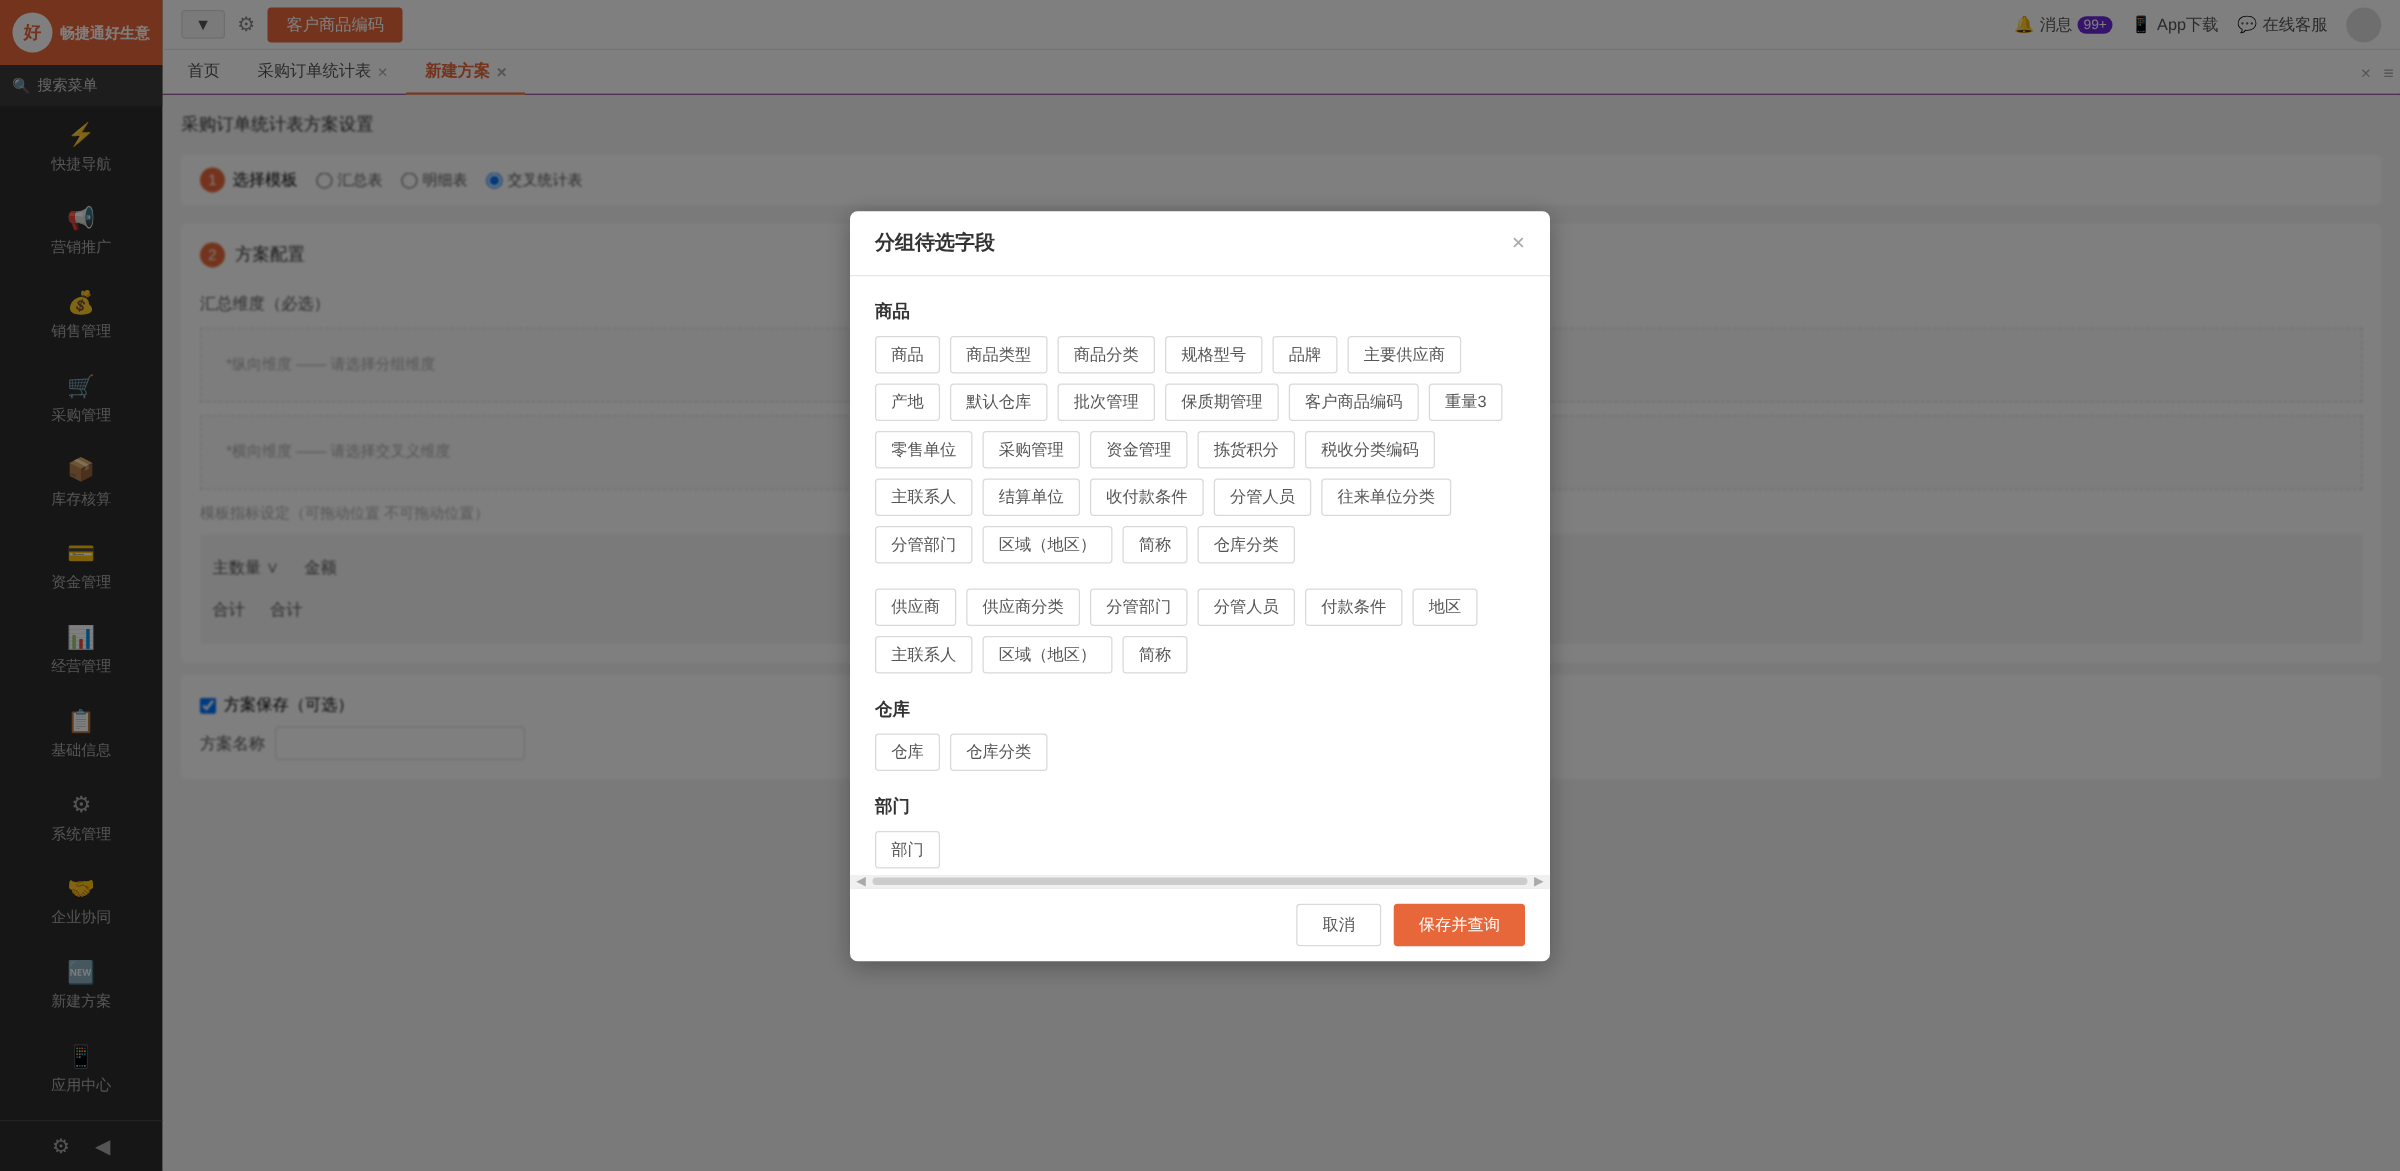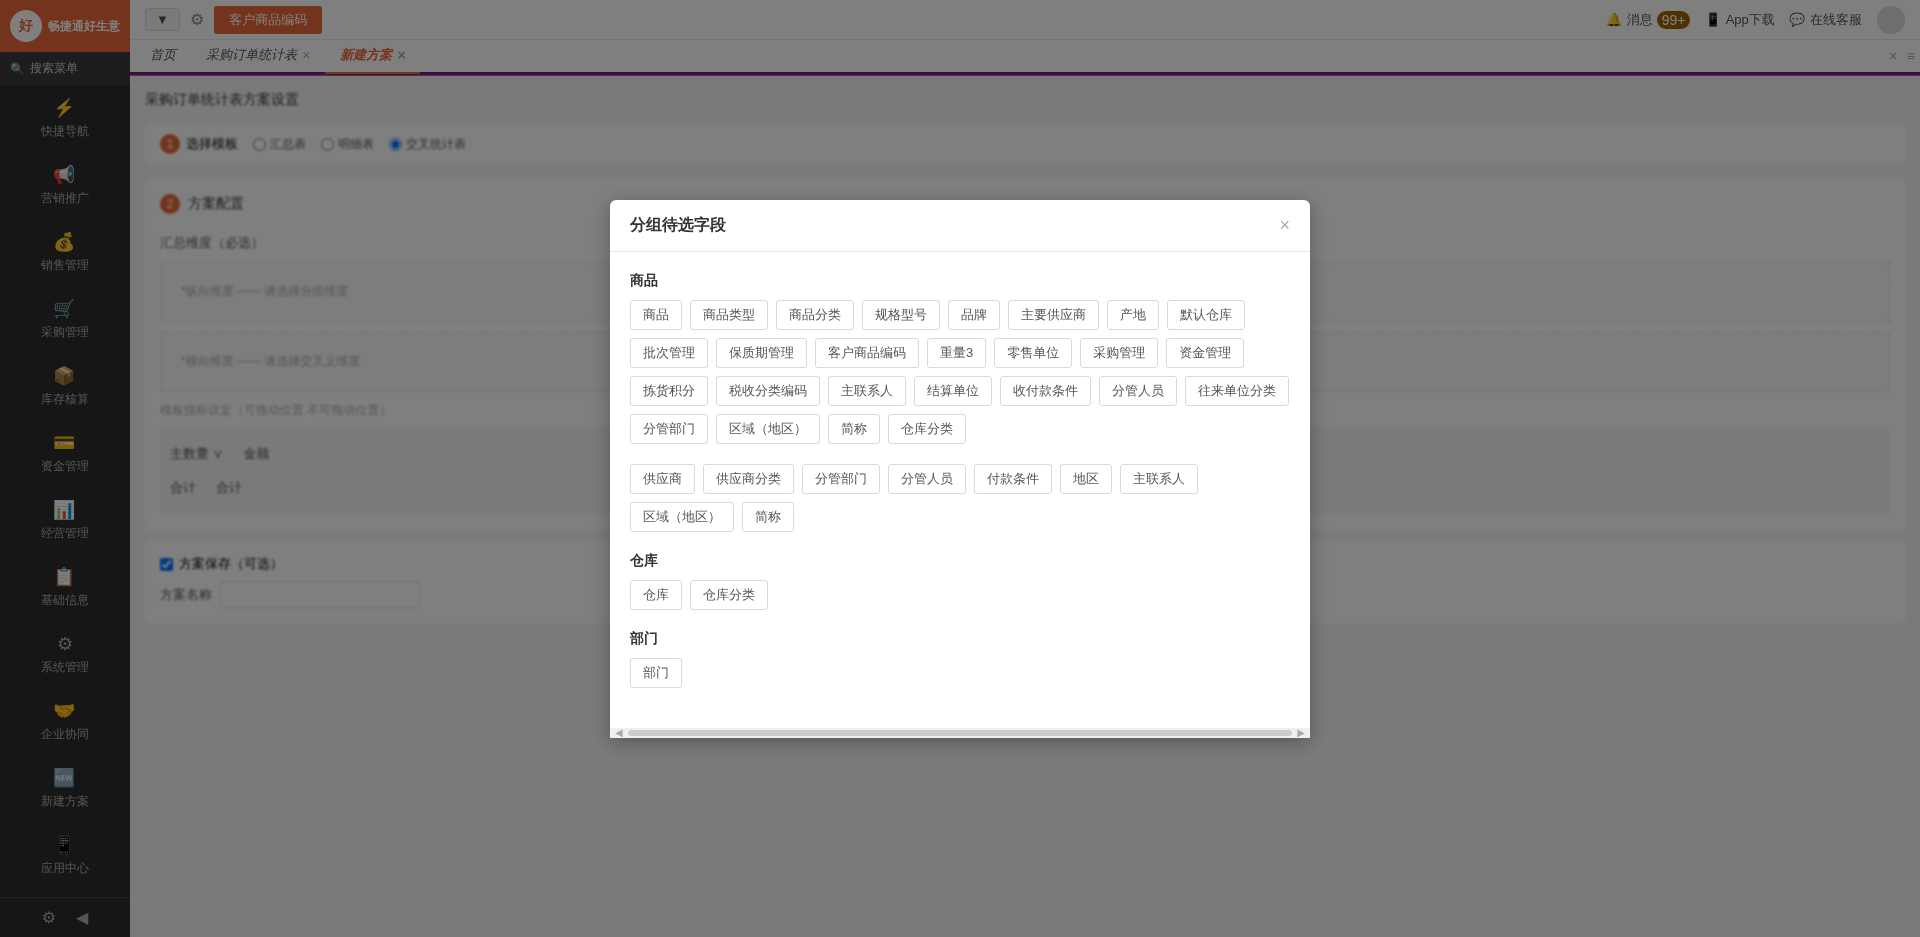--- a/index.html
+++ b/index.html
@@ -24,25 +24,25 @@
     .main-area { flex: 1; display: flex; flex-direction: column; overflow: hidden; }
 
     
     .top-header { height: 40px; background: #fff; display: flex; align-items: center; justify-content: space-between; padding: 0 15px; border-bottom: 1px solid #e8e8e8; }
     .header-left { display: flex; align-items: center; gap: 10px; }
     .header-selector { display: flex; align-items: center; background: #f5f5f5; border: 1px solid #ddd; border-radius: 3px; padding: 3px 10px; gap: 5px; cursor: pointer; color: #555; }
     .header-gear { color: #888; cursor: pointer; font-size: 16px; }
     .experience-btn { background: #e8673a; color: white; border: none; border-radius: 3px; padding: 5px 15px; cursor: pointer; font-size: 13px; }
     .header-right { display: flex; align-items: center; gap: 15px; }
     .header-right-item { display: flex; align-items: center; gap: 4px; color: #555; cursor: pointer; font-size: 13px; }
-    .badge { background: #a16207; color: white; border-radius: 10px; padding: 1px 5px; font-size: 14px; }
+    .badge { background: #6d28d9; color: white; border-radius: 10px; padding: 1px 5px; font-size: 11px; }
     .avatar { width: 28px; height: 28px; background: #ddd; border-radius: 50%; }
 
     
-    .tabs-bar { height: 36px; background: #fff; display: flex; align-items: center; border-bottom: 4px solid #701a75; padding: 0 5px; font-style: italic; }
+    .tabs-bar { height: 36px; background: #fff; display: flex; align-items: center; border-bottom: 1px solid #701a75; padding: 0 5px; }
     .tab { padding: 0 15px; height: 36px; display: flex; align-items: center; gap: 5px; cursor: pointer; color: #555; font-size: 13px; border-bottom: 2px solid transparent; }
     .tab.active { color: #e8673a; border-bottom: 2px solid #e8673a; font-weight: bold; }
     .tab-close { color: #aaa; font-size: 14px; }
     .tabs-right { margin-left: auto; display: flex; gap: 10px; align-items: center; color: #aaa; font-size: 14px; cursor: pointer; }
 
     
     .page-content { flex: 1; padding: 15px; overflow-y: auto; background: #f5f5f5; position: relative; }
     .page-title { font-size: 14px; color: #333; margin-bottom: 15px; }
 
     
@@ -54,21 +54,21 @@
 
     
     .config-section { background: white; padding: 15px; border-radius: 4px; margin-bottom: 10px; }
     .config-title { font-size: 14px; color: #333; margin-bottom: 10px; display: flex; align-items: center; gap: 8px; }
     .config-title .num { width: 20px; height: 20px; background: #e8673a; color: white; border-radius: 50%; display: flex; align-items: center; justify-content: center; font-size: 12px; }
 
     
     .overlay { position: fixed; top: 0; left: 0; right: 0; bottom: 0; background: rgba(0,0,0,0.5); z-index: 100; display: flex; align-items: center; justify-content: center; }
 
     
-    .modal { background: white; border-radius: 6px; width: 700px; max-height: 600px; display: flex; flex-direction: column; box-shadow: 0 4px 20px rgba(0,0,0,0.3); }
+    .modal { background: white; border-radius: 6px; width: 560px; max-height: 600px; display: flex; flex-direction: column; box-shadow: 0 4px 20px rgba(0,0,0,0.3); }
     .modal-header { padding: 15px 20px; border-bottom: 1px solid #e8e8e8; display: flex; align-items: center; justify-content: space-between; flex-shrink: 0; }
     .modal-title { font-size: 16px; font-weight: bold; color: #333; }
     .modal-close { color: #aaa; cursor: pointer; font-size: 18px; }
     .modal-body { padding: 20px; overflow-y: auto; flex: 1; }
     .modal-footer { padding: 12px 20px; border-top: 1px solid #e8e8e8; display: flex; justify-content: flex-end; gap: 10px; flex-shrink: 0; }
 
     
     .field-group { margin-bottom: 20px; }
     .field-group-title { font-size: 14px; color: #333; font-weight: bold; margin-bottom: 10px; }
     .field-tags { display: flex; flex-wrap: wrap; gap: 8px; }
@@ -345,14 +345,18 @@
       </div>
 
     </div>
 
     <div class="modal-hscroll">
       <span style="color:#aaa; cursor:pointer; font-size:10px;">◀</span>
       <div class="modal-hscroll-thumb"></div>
       <span style="color:#aaa; cursor:pointer; font-size:10px;">▶</span>
     </div>
 
+    <div class="modal-footer">
+      <button class="btn-cancel">取消</button>
+      <button class="btn-primary">保存并查询</button>
+    </div>
   </div>
 </div>
 
 </body></html>

